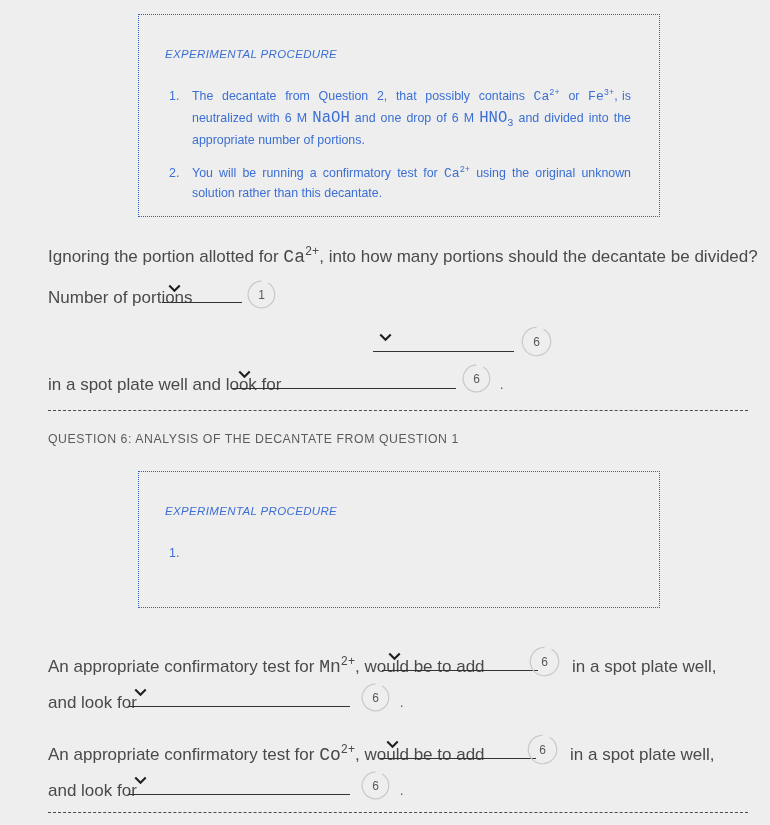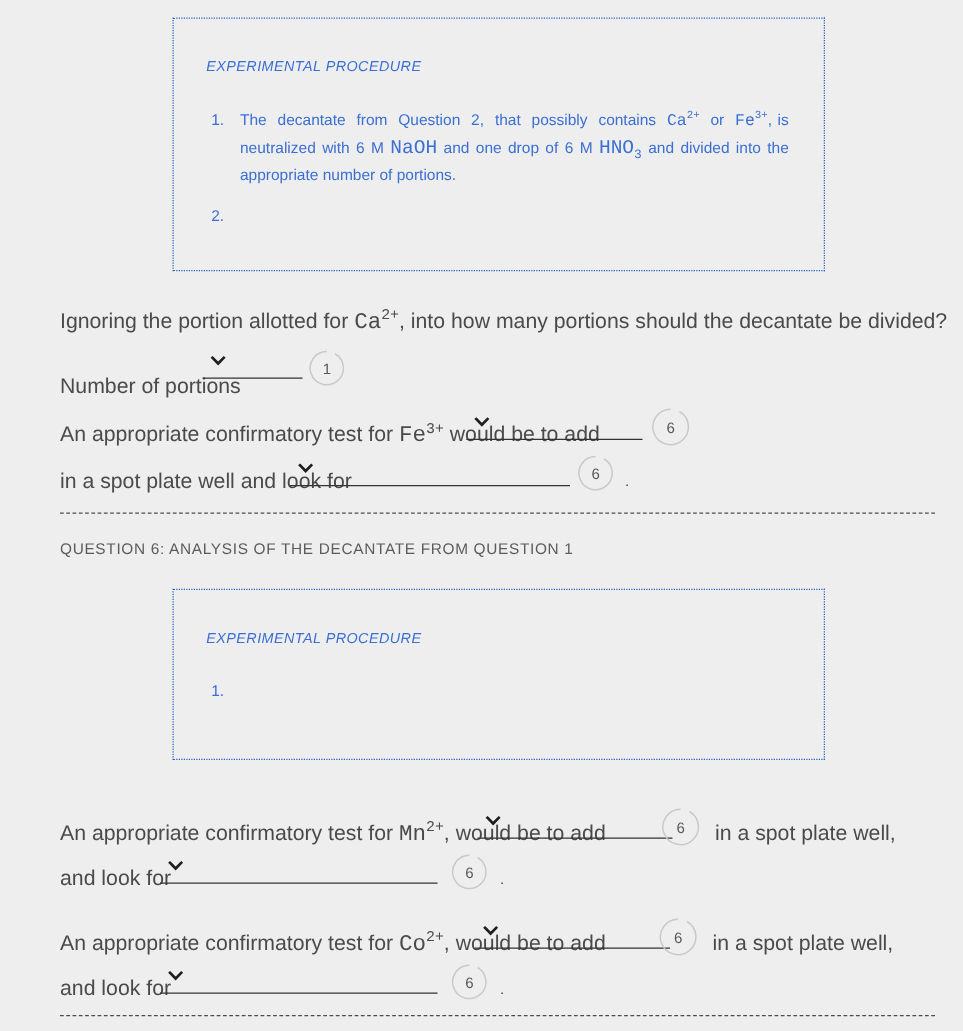--- a/index.html
+++ b/index.html
@@ -110,43 +110,43 @@
 
   <div class="proc-box" style="left:138px; top:14px; width:522px; height:203px;">
     <div class="proc-title" style="position:absolute; left:26px; top:33px;">EXPERIMENTAL PROCEDURE</div>
     <ol class="proc-list" style="position:absolute; left:26px; top:58px; width:466px;">
       <li>
         <span class="num">1.</span>
         <span>The&nbsp; decantate&nbsp; from&nbsp; Question&nbsp; 2,&nbsp; that&nbsp; possibly&nbsp; contains&nbsp; <span class="mjx">Ca<sup>2+</sup></span>&nbsp; or&nbsp; <span class="mjx">Fe<sup>3+</sup></span>, is neutralized with 6 M <span class="mjx big">NaOH</span> and one drop of 6 M <span class="mjx big">HNO<sub>3</sub></span> and divided into the appropriate number of portions.</span>
       </li>
       <li>
         <span class="num">2.</span>
+        <span>You will be running a confirmatory test for <span class="mjx">Ca<sup>2+</sup></span> using the original unknown solution rather than this decantate.</span>
       </li>
     </ol>
   </div>
 
   <div class="qtext" style="left:48px; top:248px;">Ignoring the portion allotted for <span class="mjx">Ca<sup>2+</sup></span>, into how many portions should the decantate be divided?</div>
 
-  <div class="qtext" style="left:48px; top:300px;">Number of portions</div>
+  <div class="qtext" style="left:48px; top:289px;">Number of portions</div>
 
   <div class="dropdown" style="left:162px; top:281px; width:80px;">
     <span class="chev">
       <svg viewBox="0 0 13 13">
           <path d="M2 4.2 L6.5 8.8 L11 4.2" stroke="currentColor" stroke-width="2.1" fill="none" stroke-linecap="square"></path>
         </svg>
     </span>
   </div>
   <div class="badge" style="left:247px; top:280px; width:29px; height:29px;">
     <svg width="29" height="29" viewBox="0 0 29 29">
       <path d="M14.5 1.2 A13.3 13.3 0 1 0 21.1 3.0" stroke="#c9c9c9" stroke-width="1.2" fill="none"></path>
     </svg>
     <span>1</span>
   </div>
 
-  <div class="qtext" style="left:48px; top:339px;">An appropriate confirmatory test for <span class="mjx">Fe<sup>3+</sup></span> would be to add</div>
 
   <div class="dropdown" style="left:373px; top:330px; width:141px;">
     <span class="chev">
       <svg viewBox="0 0 13 13">
           <path d="M2 4.2 L6.5 8.8 L11 4.2" stroke="currentColor" stroke-width="2.1" fill="none" stroke-linecap="square"></path>
         </svg>
     </span>
   </div>
   <div class="badge" style="left:521px; top:326px; width:31px; height:31px;">
     <svg width="31" height="31" viewBox="0 0 31 31">

